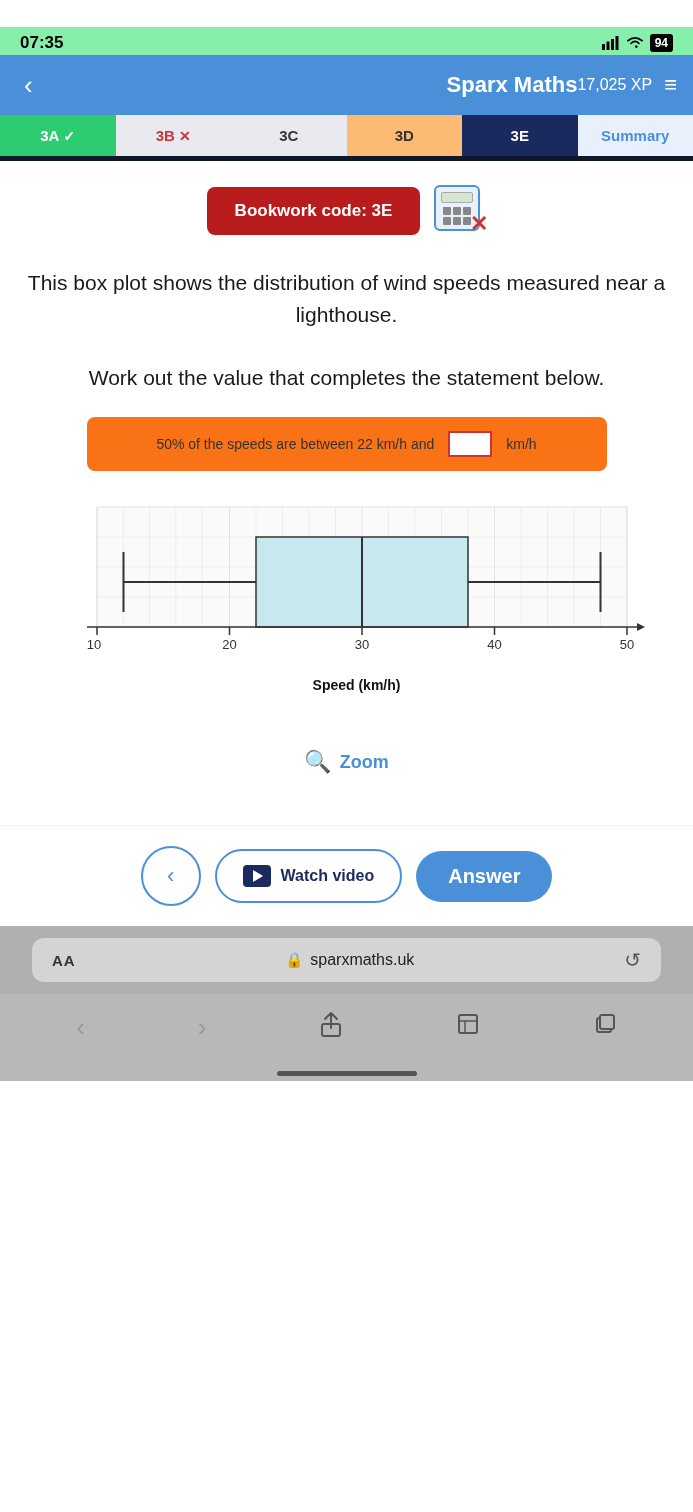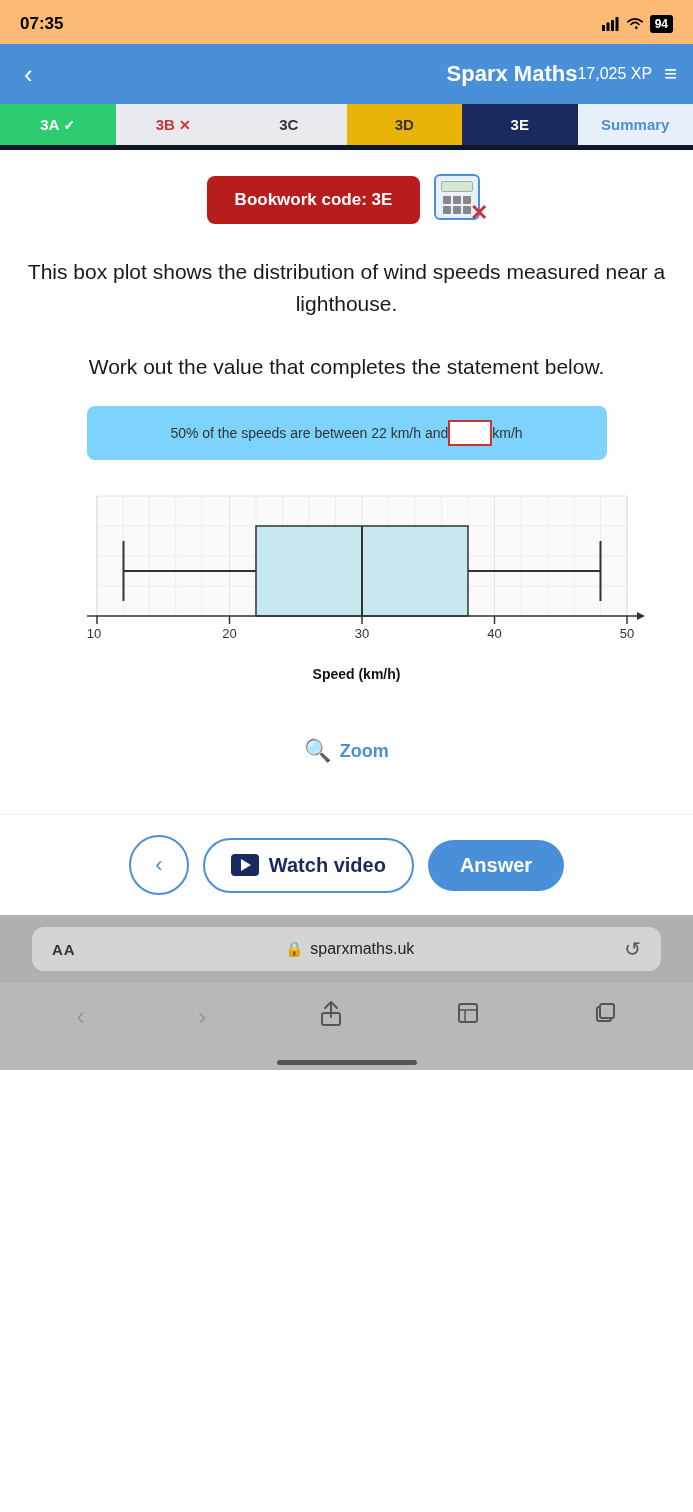--- a/index.html
+++ b/index.html
@@ -11,22 +11,23 @@
       min-height: 1512px;
       overflow-x: hidden;
     }
 
     
     .status-bar {
       display: flex;
       justify-content: space-between;
       align-items: center;
       padding: 8px 20px 4px;
-      background: #fdba74;
-      height: 44px;
+      background: #86efac;
+      height: 28px;
+      margin-top: 27px;
     }
     .status-time {
       font-size: 17px;
       font-weight: 600;
       color: #000;
     }
     .status-icons {
       display: flex;
       align-items: center;
       gap: 6px;
@@ -106,21 +107,21 @@
     .tab-3b {
       background: #e8eaf0;
       color: #cc3333;
       text-align: center;
     }
     .tab-3c {
       background: #e8eaf0;
       color: #333;
     }
     .tab-3d {
-      background: #eab308;
+      background: #fdba74;
       color: #333;
     }
     .tab-3e {
       background: #1a2a5e;
       color: #fff;
     }
     .tab-summary {
       background: #e8f0fb;
       color: #4a90d9;
       font-weight: 600;
@@ -200,33 +201,33 @@
     .question-text {
       font-size: 21px;
       color: #1a1a1a;
       text-align: center;
       line-height: 1.5;
       margin-bottom: 24px;
     }
 
     
     .statement-box {
-      background: #7dd3fc;
+      background: #f97316;
       border-radius: 8px;
       padding: 14px 20px;
       text-align: center;
       font-size: 14px;
       color: #333;
       font-weight: 500;
       margin: 0 auto 16px;
       max-width: 520px;
       display: flex;
       align-items: center;
       justify-content: center;
-      gap: 0;
+      gap: 14px;
     }
     .answer-box {
       display: inline-block;
       width: 44px;
       height: 26px;
       border: 2px solid #cc3333;
       background: #fff;
       vertical-align: middle;
     }
 
@@ -291,21 +292,21 @@
       cursor: pointer;
       flex-shrink: 0;
     }
     .watch-video-btn {
       display: flex;
       align-items: center;
       gap: 10px;
       border: 2px solid #4a90d9;
       background: #fff;
       color: #1a2a5e;
-      font-size: 20px;
+      font-size: 16px;
       font-weight: 700;
       padding: 14px 26px;
       border-radius: 50px;
       cursor: pointer;
       white-space: nowrap;
     }
     .video-icon {
       width: 28px;
       height: 22px;
       background: #1a2a5e;

